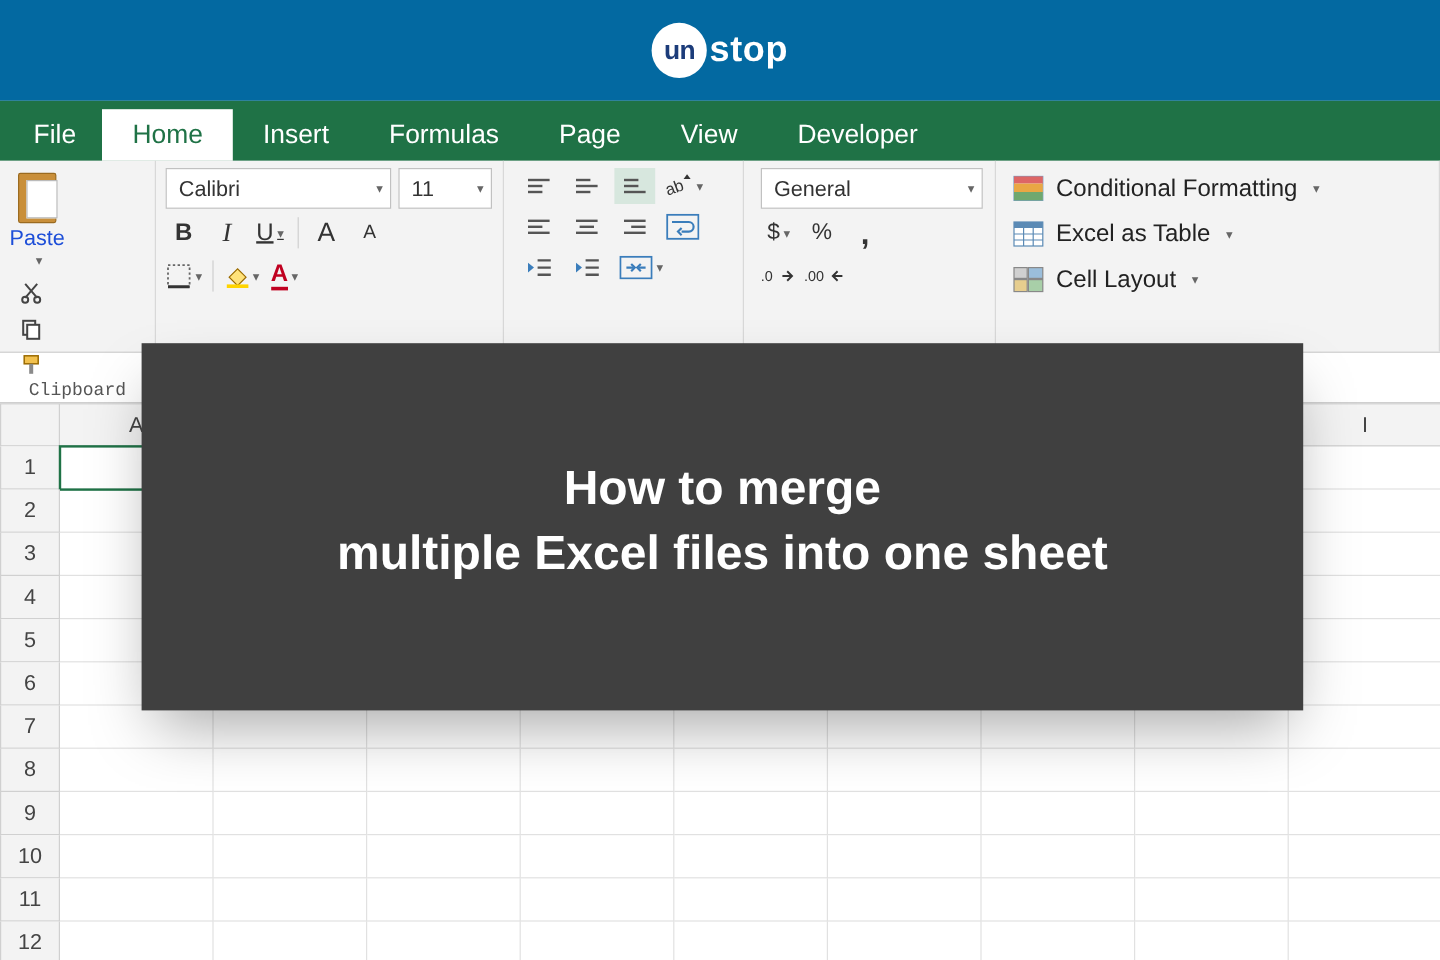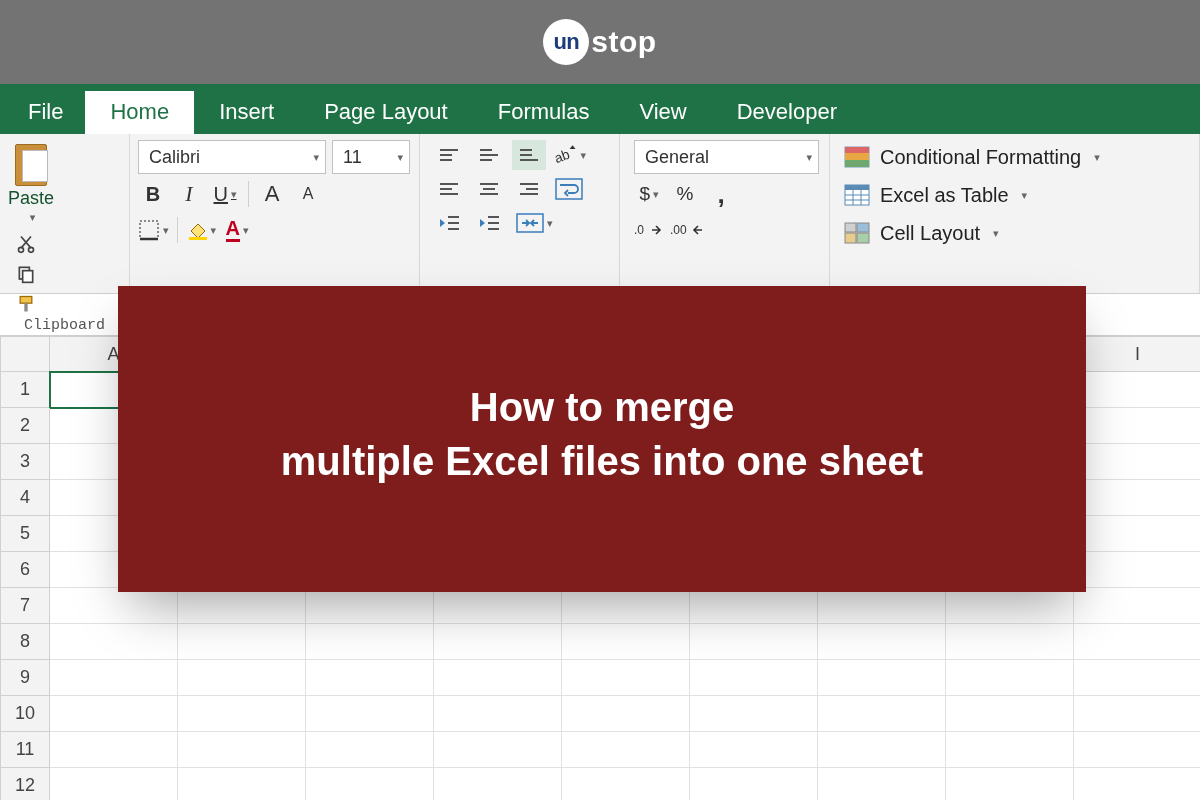--- a/index.html
+++ b/index.html
@@ -1,20 +1,20 @@
 <!DOCTYPE html>
 <html><head>
 <meta charset="utf-8">
 <style>
   * { box-sizing: border-box; margin: 0; padding: 0; font-family: "Segoe UI", Arial, sans-serif; }
   html, body { width: 1200px; height: 800px; overflow: hidden; background: #fff; }
 
   
   .brand-bar {
-    width: 100%; height: 84px; background: #737373;
+    width: 100%; height: 84px; background: #0369a1;
     display: flex; align-items: center; justify-content: center;
   }
   .brand-badge {
     display: flex; align-items: center; gap: 0;
   }
   .brand-circle {
     width: 46px; height: 46px; border-radius: 50%; background: #fff;
     display: flex; align-items: center; justify-content: center;
     color: #1c3c7a; font-weight: 700; font-size: 22px; letter-spacing: -0.5px;
   }
@@ -57,21 +57,21 @@
     width: 42px; height: 46px; position: relative;
   }
   .paste-icon .board {
     width: 32px; height: 42px; background: #c98f3a; border: 1px solid #9b6b20;
     position: absolute; left: 5px; top: 4px; border-radius: 2px;
   }
   .paste-icon .sheet {
     width: 26px; height: 32px; background: #fff; border: 1px solid #bbb;
     position: absolute; left: 12px; top: 10px;
   }
-  .paste-label { font-size: 18px; color: #14532d; }
+  .paste-label { font-size: 18px; color: #1d4ed8; }
   .clip-right { display: flex; flex-direction: column; gap: 10px; margin-left: 6px; margin-top: 4px; }
   .clip-icn { width: 24px; height: 20px; color: #555; }
 
   
   .font-group { width: 290px; }
   .combo {
     height: 34px; background: #fff; border: 1px solid #c1c1c1;
     display: flex; align-items: center; padding: 0 6px 0 10px; font-size: 18px; color: #333;
   }
   .combo .caret { margin-left: auto; }
@@ -132,43 +132,43 @@
   .cell {
     border-right:1px solid #e1e1e1; border-bottom:1px solid #e1e1e1;
   }
   .cell.selected {
     outline: 2px solid #1f7246; outline-offset: -1px;
   }
 
   
   .overlay {
     position: absolute; left: 118px; top: 286px;
-    width: 968px; height: 306px; background: #7f1d1d;
+    width: 968px; height: 306px; background: #404040;
     box-shadow: 0 25px 50px -12px rgba(0,0,0,.35);
     display:flex; flex-direction:column; align-items:center; justify-content:center;
     color:#fff; text-align:center; padding: 10px 30px 20px;
   }
   .overlay h1 { font-size: 40px; font-weight: 700; line-height: 1.35; }
 </style>
 </head>
 <body>
 
 <div class="brand-bar">
   <div class="brand-badge">
     <div class="brand-circle">un</div>
     <div class="brand-rest">stop</div>
   </div>
 </div>
 
 <div class="ribbon-tabs" id="ribbon-tabs">
     <div class="ribbon-tab file">File</div>
     <div class="ribbon-tab active">Home</div>
     <div class="ribbon-tab">Insert</div>
-    <div class="ribbon-tab">Page Layout</div>
     <div class="ribbon-tab">Formulas</div>
+    <div class="ribbon-tab">Page</div>
     <div class="ribbon-tab">View</div>
     <div class="ribbon-tab">Developer</div>
   </div>
 
 <div class="ribbon">
 
   <div class="ribbon-group clip-group">
     <div class="ribbon-group-body row" style="align-items:flex-start;">
       <div class="paste-col">
         <div class="paste-icon">

